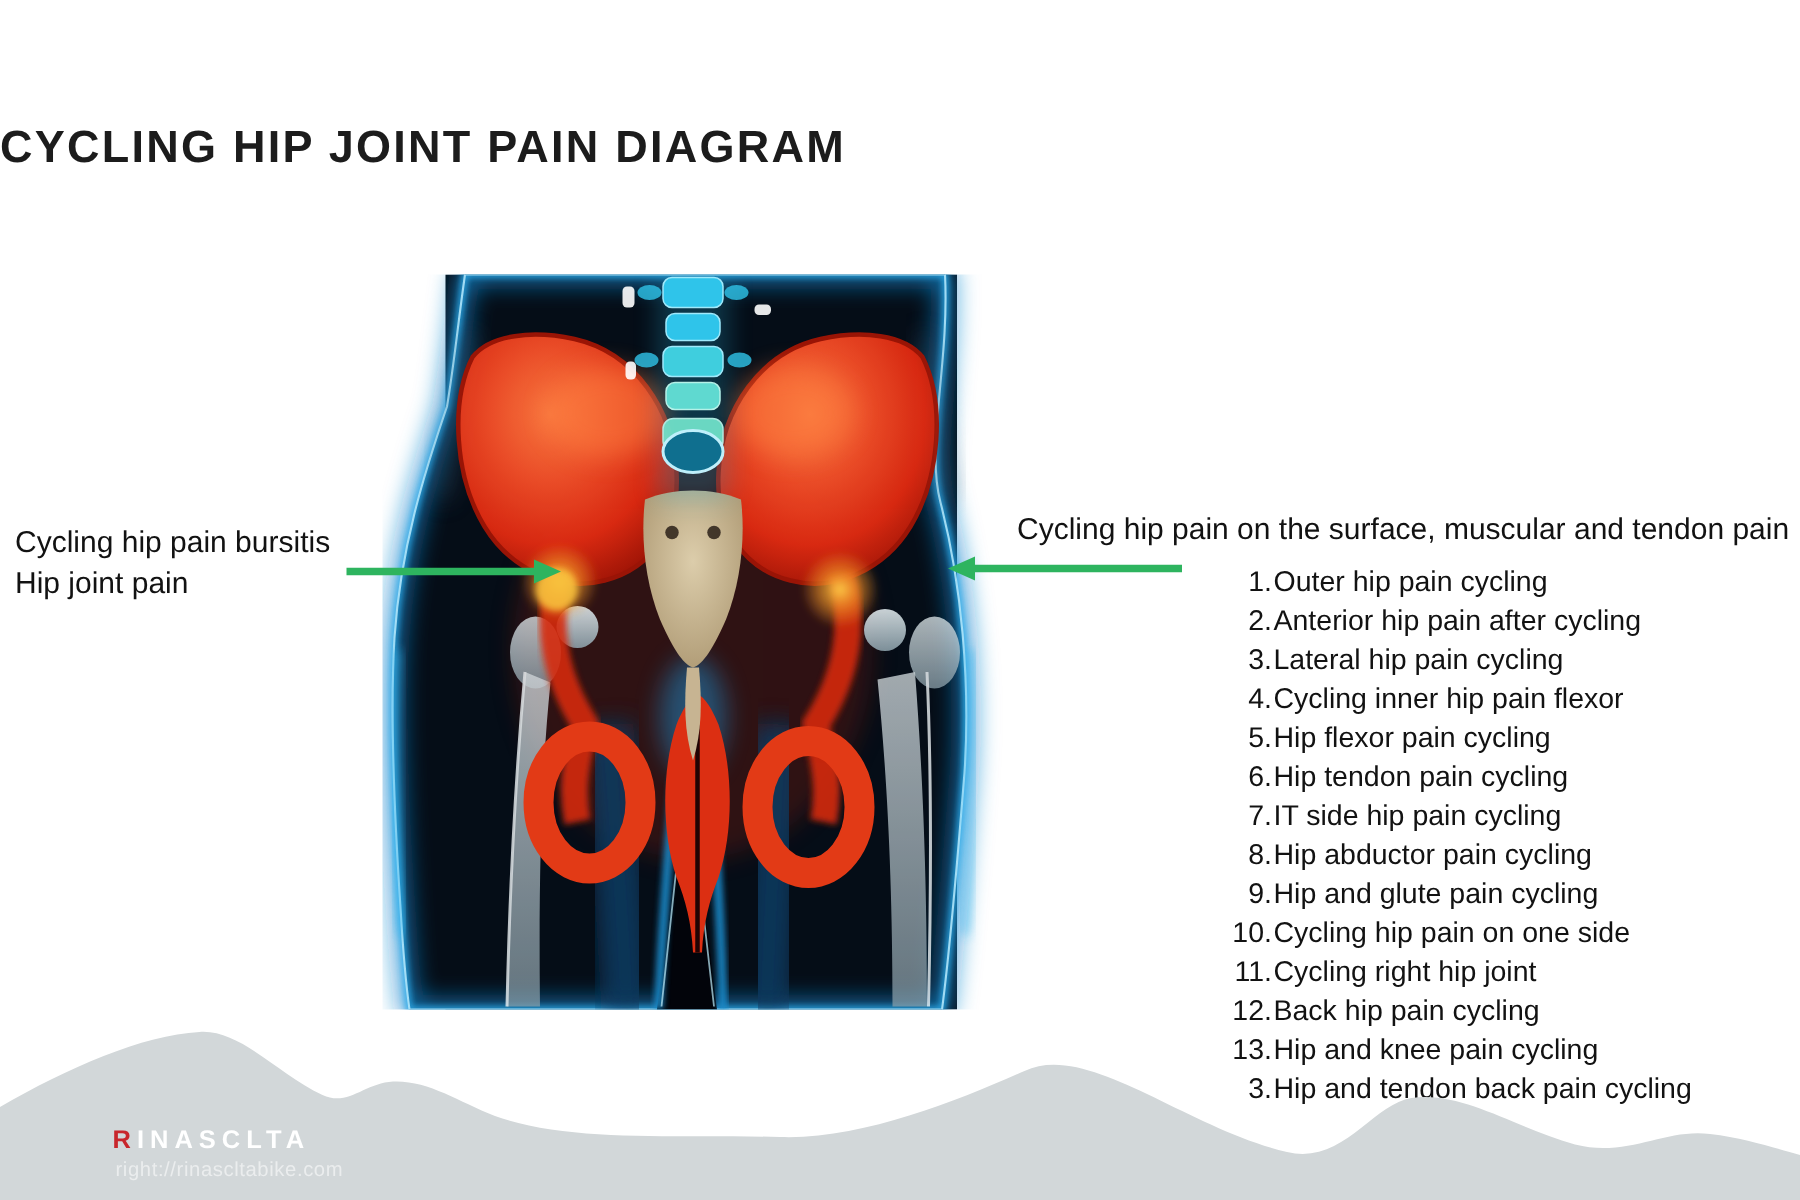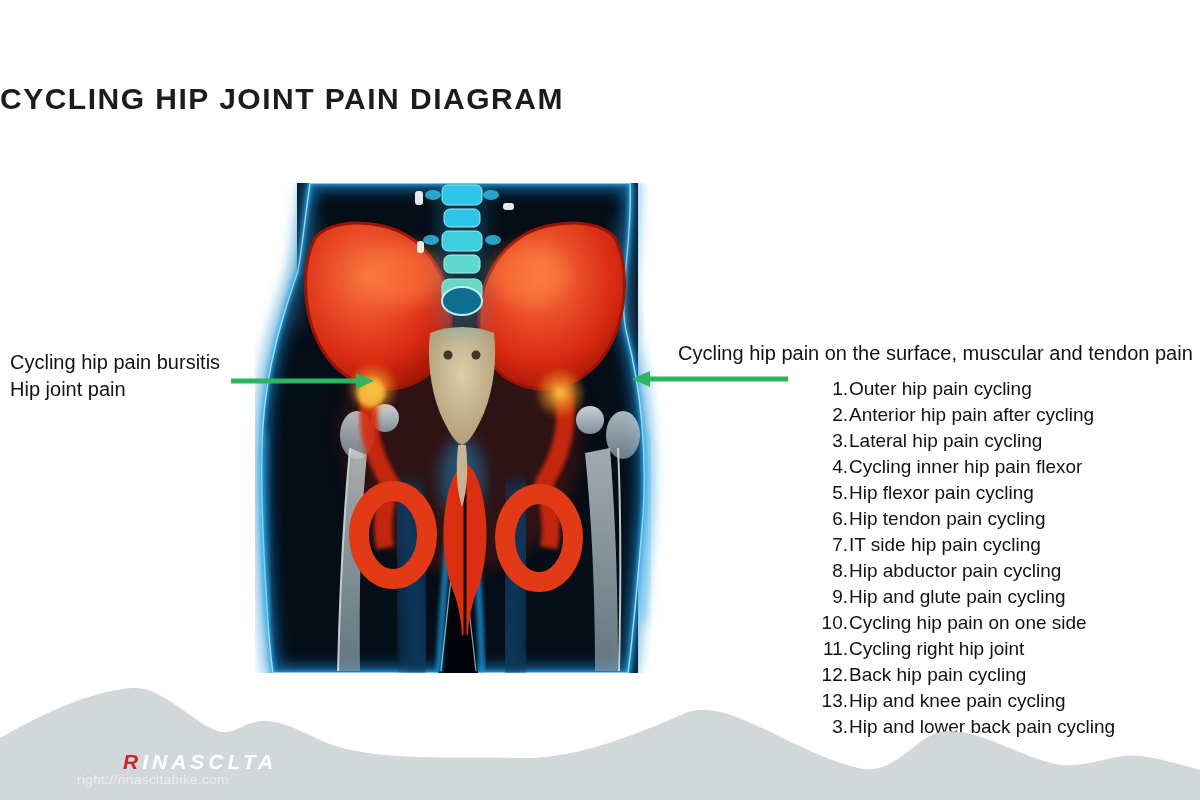--- a/index.html
+++ b/index.html
@@ -18,22 +18,22 @@
 
   .right-heading{position:absolute;left:662px;top:342px;font-size:20px;color:#121212;white-space:nowrap;margin-left:16px;}
 
   .pain-list{position:absolute;left:812px;top:376px;font-size:19px;line-height:26px;color:#121212;}
   .pain-list .row{display:flex;height:26px;}
   .pain-list .num{width:36px;text-align:right;flex:0 0 36px;}
   .pain-list .txt{margin-left:1px;white-space:nowrap;}
 
   .mountains{position:absolute;left:0;top:670px;width:1200px;height:130px;}
 
-  .brand{position:absolute;left:75px;top:750px;font-size:21px;font-weight:800;font-style:italic;
-         letter-spacing:4px;color:#ffffff;z-index:3;margin-left:48px;}
+  .brand{position:absolute;left:75px;top:750px;font-size:17px;font-weight:800;
+         letter-spacing:4px;color:#ffffff;z-index:3;}
   .brand .r{color:#c8262c;}
   .site-url{position:absolute;left:77px;top:772px;font-size:13.5px;letter-spacing:0.4px;
             color:rgba(255,255,255,0.55);z-index:3;}
 </style>
 </head>
 <body>
 
 <div class="canvas">
 
   <div class="title">CYCLING HIP JOINT PAIN DIAGRAM</div>
@@ -236,21 +236,21 @@
         <span class="txt">Back hip pain cycling</span>
       </div>
 
       <div class="row">
         <span class="num">13.</span>
         <span class="txt">Hip and knee pain cycling</span>
       </div>
 
       <div class="row">
         <span class="num">3.</span>
-        <span class="txt">Hip and lower back pain cycling</span>
+        <span class="txt">Hip and tendon back pain cycling</span>
       </div>
     </div>
 
   <svg class="mountains" viewBox="0 0 1200 130" preserveAspectRatio="none">
     <path d="M0,68 C45,42 95,20 133,18 C160,16 185,46 215,60 C232,68 243,52 262,51 C285,50 305,64 330,74
              C380,92 450,86 520,88 C575,90 640,63 683,44 C725,24 790,82 858,98 C895,107 915,66 941,62
              C975,57 1010,82 1050,93 C1085,102 1110,82 1140,86 C1165,89 1185,96 1200,100 L1200,130 L0,130 Z" fill="#d2d7d9"></path>
   </svg>
 
   <div class="brand"><span class="r">R</span><span>INASCLTA</span></div>

